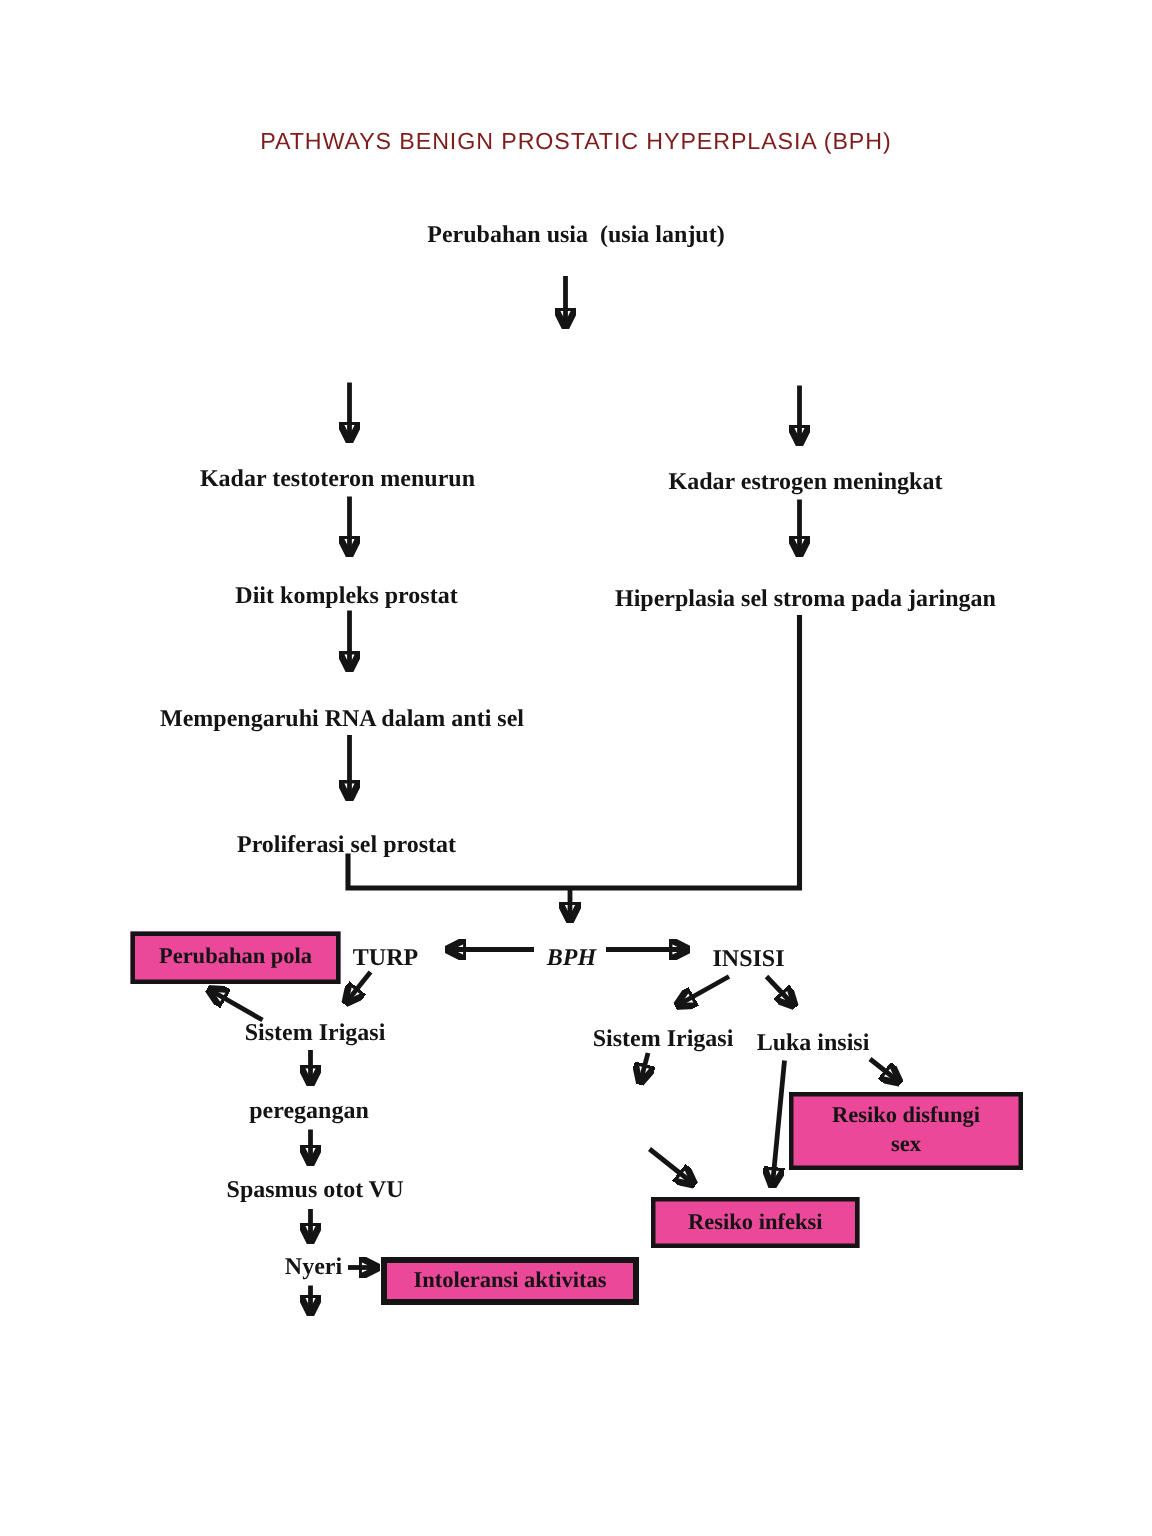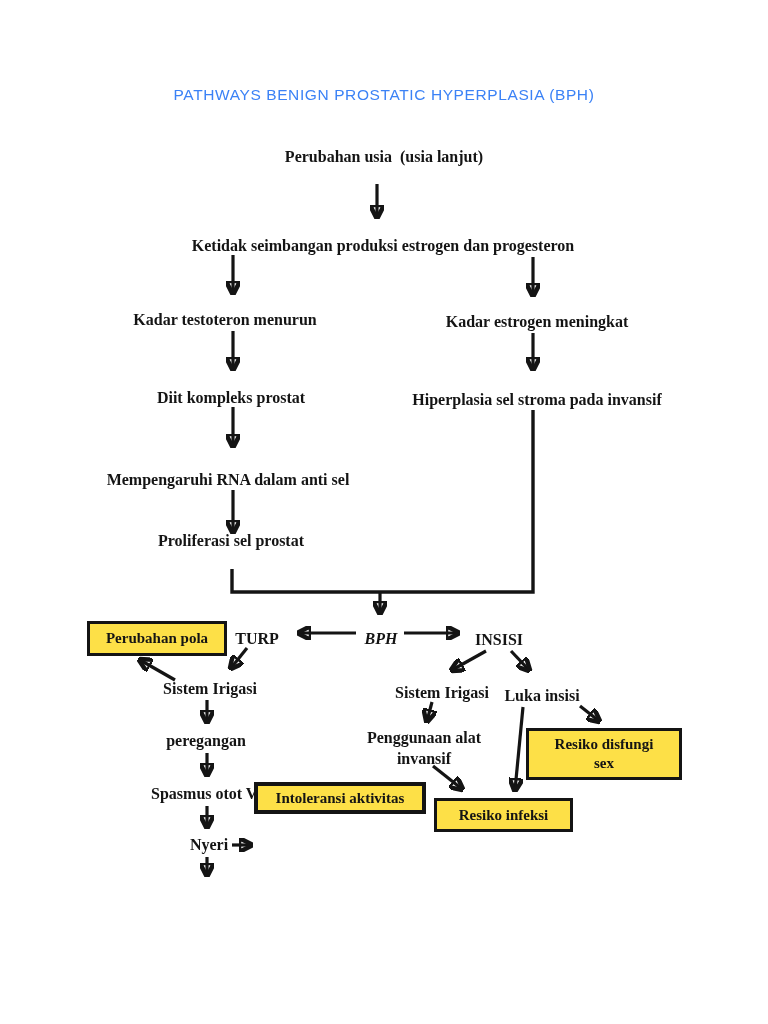--- a/index.html
+++ b/index.html
@@ -18,21 +18,21 @@
   .doc-title {
     position: absolute;
     left: 0;
     right: 0;
     top: 86px;
     text-align: center;
     font-family: "Liberation Sans", "DejaVu Sans", sans-serif;
     font-size: 15.5px;
     font-weight: 400;
     letter-spacing: 0.6px;
-    color: #3b82f6;
+    color: #7f1d1d;
   }
   .node {
     position: absolute;
     transform: translate(-50%, -50%);
     font-weight: 700;
     font-size: 16px;
     color: #141414;
     white-space: pre;
     line-height: 18px;
   }
@@ -49,21 +49,21 @@
     border: 3px solid #141414;
     display: flex;
     flex-direction: column;
     align-items: center;
     justify-content: center;
     text-align: center;
     font-weight: 700;
     font-size: 15px;
     color: #141414;
     line-height: 19px;
-    background: #fde047;
+    background: #ec4899;
   }
   .boxnode.thick { border-width: 4px; }
   .arrows {
     position: absolute;
     left: 0;
     top: 0;
     pointer-events: none;
   }
   .arrows line, .arrows path {
     stroke: #141414;
@@ -110,49 +110,44 @@
 
     <line x1="486" y1="651" x2="452" y2="670" marker-end="url(#ah)"></line>
     <line x1="511" y1="651" x2="529" y2="670" marker-end="url(#ah)"></line>
     <line x1="432" y1="702" x2="427" y2="721" marker-end="url(#ah)"></line>
     <line x1="433" y1="766" x2="462" y2="789" marker-end="url(#ah)"></line>
     <line x1="580" y1="706" x2="599" y2="721" marker-end="url(#ah)"></line>
     <line x1="523" y1="707" x2="515" y2="790" marker-end="url(#ah)"></line>
   </svg>
 
   <div class="node" style="left:384px; top:157px;">Perubahan usia  (usia lanjut)</div>
-  <div class="node" style="left:383px; top:246px;">Ketidak seimbangan produksi estrogen dan progesteron</div>
   <div class="node" style="left:225px; top:320px;">Kadar testoteron menurun</div>
   <div class="node" style="left:537px; top:322px;">Kadar estrogen meningkat</div>
   <div class="node" style="left:231px; top:398px;">Diit kompleks prostat</div>
-  <div class="node" style="left:537px; top:400px;">Hiperplasia sel stroma pada invansif</div>
+  <div class="node" style="left:537px; top:400px;">Hiperplasia sel stroma pada jaringan</div>
   <div class="node" style="left:228px; top:480px;">Mempengaruhi RNA dalam anti sel</div>
-  <div class="node" style="left:231px; top:541px;">Proliferasi sel prostat</div>
+  <div class="node" style="left:231px; top:564px;">Proliferasi sel prostat</div>
 
   <div class="node" style="left:257px; top:639px;">TURP</div>
   <div class="node" style="left:381px; top:639px;font-style:italic;">BPH</div>
   <div class="node" style="left:499px; top:640px;">INSISI</div>
 
   <div class="node" style="left:210px; top:689px;">Sistem Irigasi</div>
   <div class="node" style="left:206px; top:741px;">peregangan</div>
   <div class="node" style="left:210px; top:794px;">Spasmus otot VU</div>
   <div class="node" style="left:209px; top:845px;">Nyeri</div>
 
   <div class="node" style="left:442px; top:693px;">Sistem Irigasi</div>
   <div class="node" style="left:542px; top:696px;text-align:right;">Luka insisi</div>
-  <div class="node two-line" style="left:424px; top:748px;">
-    <span>Penggunaan alat</span>
-    <span>invansif</span>
-  </div>
 
   <div class="boxnode" style="left:87px; top:621px; width:140px; height:35px;">
     <span>Perubahan pola</span>
   </div>
 
-  <div class="boxnode thick" style="left:254px; top:782px; width:172px; height:32px;">
+  <div class="boxnode thick" style="left:254px; top:838px; width:172px; height:32px;">
     <span>Intoleransi aktivitas</span>
   </div>
 
 
   <div class="boxnode" style="left:526px; top:728px; width:156px; height:52px;">
     <span>Resiko disfungi</span>
     <span>sex</span>
   </div>
 
   <div class="boxnode" style="left:434px; top:798px; width:139px; height:34px;">

